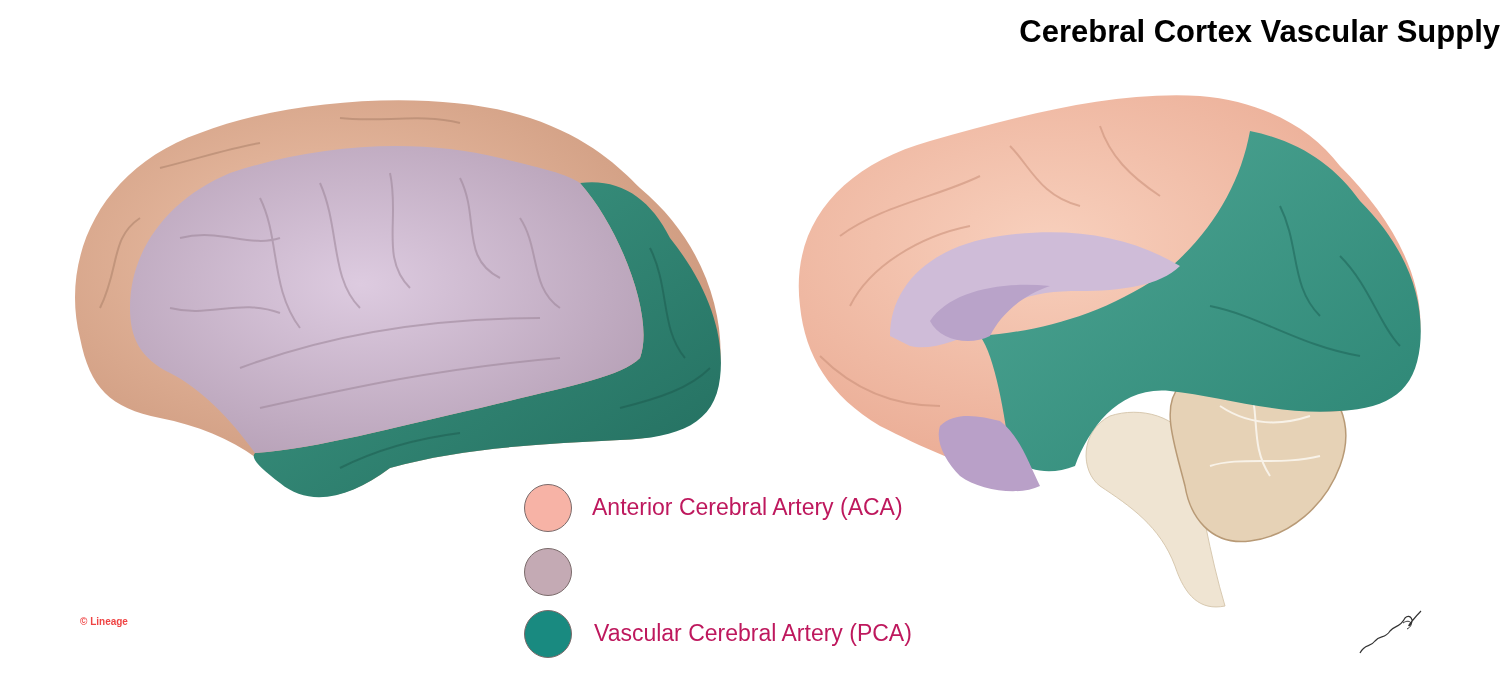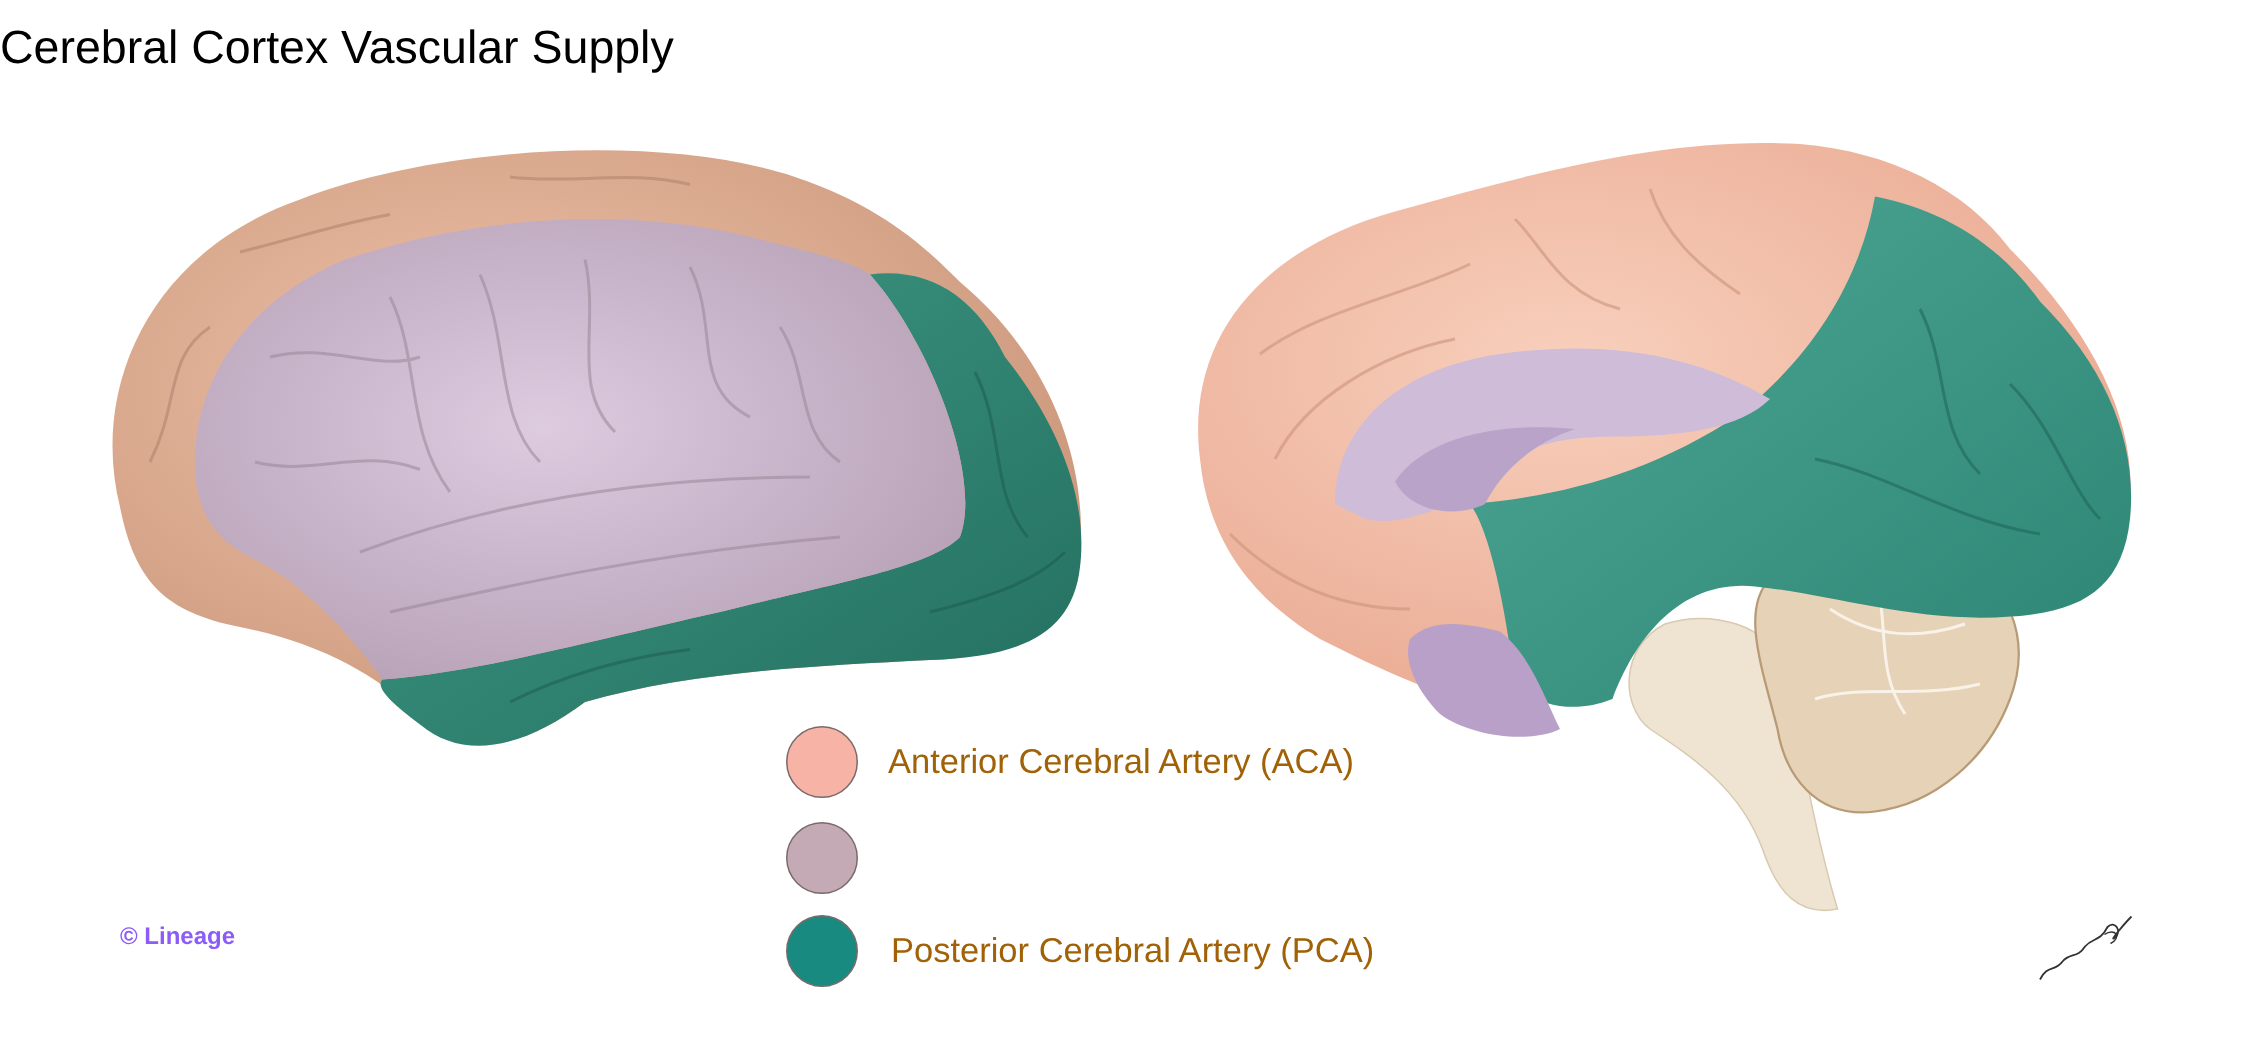--- a/index.html
+++ b/index.html
@@ -1,25 +1,25 @@
 <!DOCTYPE html>
 <html><head>
 <meta charset="utf-8">
 <style>
   html, body { margin:0; padding:0; background:#ffffff; }
   body { width:1500px; height:697px; position:relative; overflow:hidden; font-family:"Liberation Sans", sans-serif; }
-  .title { position:absolute; left:0; width:1500px; top:14px; text-align:left; font-weight:normal; font-size:31px; color:#000; }
+  .title { position:absolute; left:0; width:1500px; top:14px; text-align:right; font-weight:bold; font-size:31px; color:#000; }
   .brain { position:absolute; }
   .lateral { left:60px; top:88px; width:670px; height:425px; }
   .medial { left:780px; top:86px; width:650px; height:530px; }
   .legend { position:absolute; left:524px; top:484px; }
   .legend-item { position:absolute; left:0; width:440px; height:52px; }
   .swatch { position:absolute; left:0; top:0; width:48px; height:48px; border-radius:50%; border:1px solid #7a6a6a; box-sizing:border-box; }
-  .legend-label { position:absolute; left:68px; top:10px; font-size:23px; color:#a16207; white-space:nowrap; }
-  .copyright { position:absolute; left:80px; top:616px; font-size:16px; font-weight:bold; color:#8b5cf6; }
+  .legend-label { position:absolute; left:68px; top:10px; font-size:23px; color:#be185d; white-space:nowrap; }
+  .copyright { position:absolute; left:80px; top:616px; font-size:10px; font-weight:bold; color:#ef4444; }
   .signature { position:absolute; left:1355px; top:603px; width:70px; height:55px; }
 </style>
 </head>
 <body>
 
 <div class="title">Cerebral Cortex Vascular Supply</div>
 
 <svg class="brain lateral" viewBox="0 0 670 425">
   <defs>
     <radialGradient id="gAca1" cx="40%" cy="40%" r="70%">
@@ -111,21 +111,21 @@
 <div class="legend">
   <div class="legend-item" style="top:0px">
     <span class="swatch" style="background:#f7b3a6"></span>
     <span class="legend-label">Anterior Cerebral Artery (ACA)</span>
   </div>
   <div class="legend-item" style="top:64px">
     <span class="swatch" style="background:#c4aab4"></span>
   </div>
   <div class="legend-item" style="top:126px">
     <span class="swatch" style="background:#198a80"></span>
-    <span class="legend-label" style="left:70px">Posterior Cerebral Artery (PCA)</span>
+    <span class="legend-label" style="left:70px">Vascular Cerebral Artery (PCA)</span>
   </div>
 </div>
 
 <div class="copyright">© Lineage</div>
 
 <svg class="signature" viewBox="0 0 70 55">
   <path d="M5,50 C10,40 15,45 20,38 C25,32 30,36 35,28 C40,22 45,25 50,15 C55,10 60,18 55,22 C50,26 62,12 66,8" fill="none" stroke="#333" stroke-width="1.2"></path>
   <path d="M48,20 C55,15 60,22 52,26" fill="none" stroke="#333" stroke-width="1"></path>
 </svg>
 

